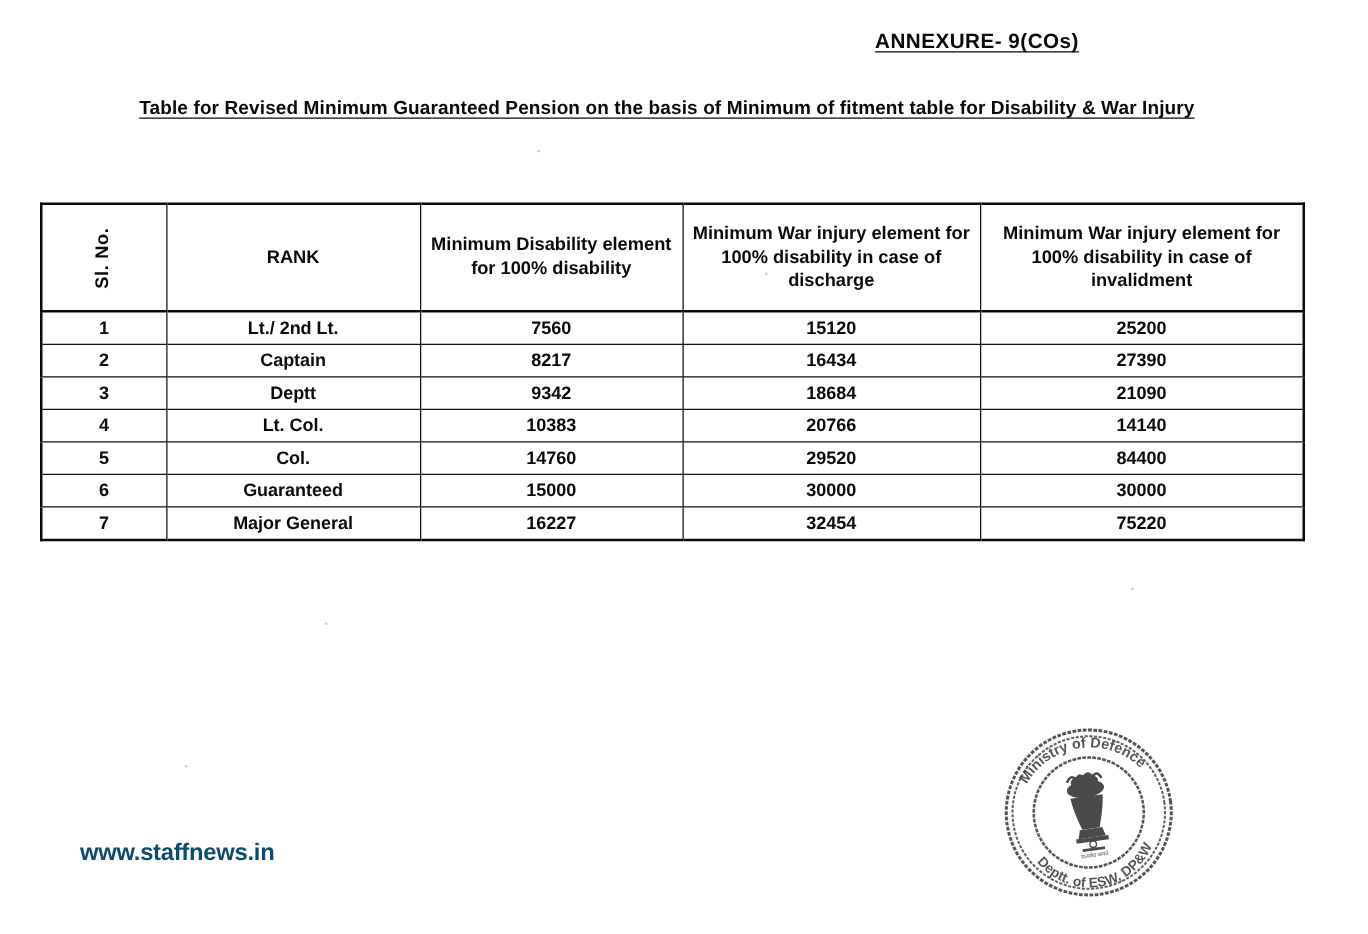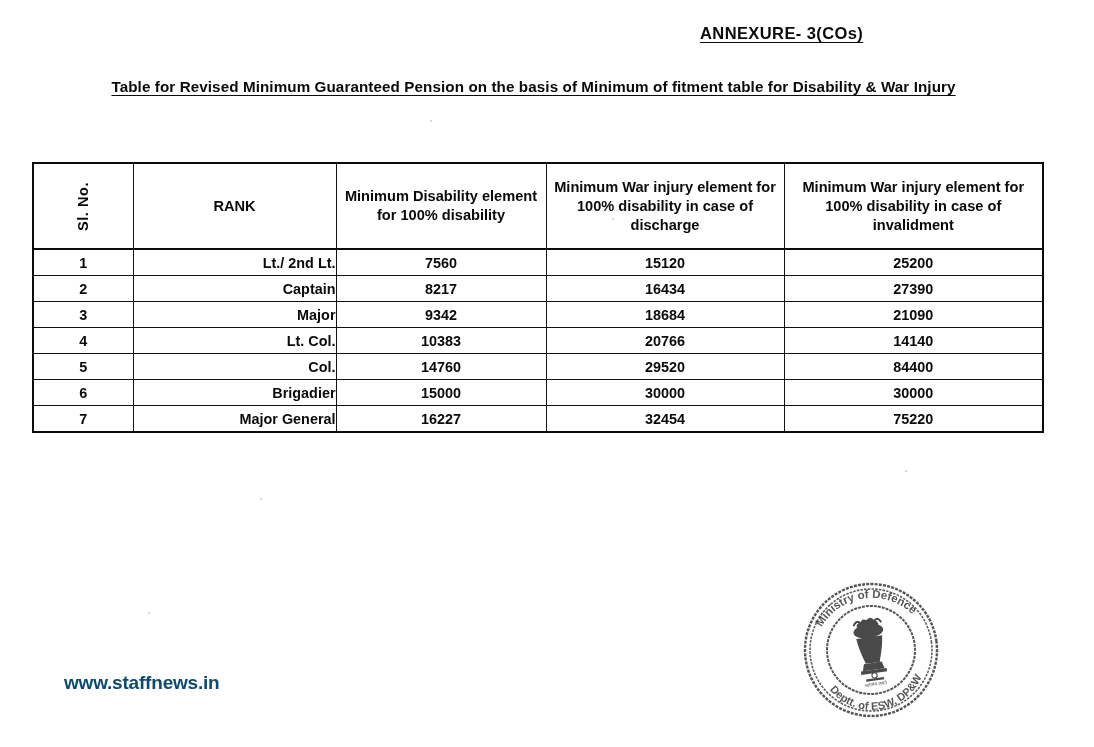--- a/index.html
+++ b/index.html
@@ -89,21 +89,21 @@
   #pension-table tbody td.last-col  { border-right: 2px solid #0b0b0b; }
   #pension-table tbody tr:last-child td { border-bottom: 2px solid #0b0b0b; }
 
   .col-sl    { width: 100px; }
   .col-rank  { width: 203px; }
   .col-dis   { width: 210px; }
   .col-war-d { width: 238px; }
   .col-war-i { width: 259px; }
 
   .cell-center { text-align: center; }
-  .cell-left   { text-align: right; padding-left: 8px; }
+  .cell-left   { text-align: center; padding-left: 8px; }
 
   
   .vertical-head {
     display: block;
     transform: rotate(-90deg);
     white-space: nowrap;
     font-weight: bold;
     font-size: 14.6px;
     letter-spacing: 0.5px;
   }
@@ -138,21 +138,21 @@
   .speckle {
     position: absolute;
     background: #c9c9c9;
     border-radius: 50%;
     width: 2px; height: 2px;
   }
 </style>
 </head>
 <body>
 
-<div id="annexure-label">ANNEXURE- 3(COs)</div>
+<div id="annexure-label">ANNEXURE- 9(COs)</div>
 
 <div id="heading-block">
   <div id="heading-line-1">
     <span class="hline">Table for Revised Minimum Guaranteed Pension  on the basis of Minimum of fitment table for Disability &amp; War Injury</span>
   </div>
 </div>
 
 <table id="pension-table">
   <colgroup>
     <col class="col-sl">
@@ -190,42 +190,42 @@
       </tr>
       <tr>
         <td class="cell-center first-col">2</td>
         <td class="cell-left">Captain</td>
         <td class="cell-center">8217</td>
         <td class="cell-center">16434</td>
         <td class="cell-center last-col">27390</td>
       </tr>
       <tr>
         <td class="cell-center first-col">3</td>
-        <td class="cell-left">Major</td>
+        <td class="cell-left">Deptt</td>
         <td class="cell-center">9342</td>
         <td class="cell-center">18684</td>
         <td class="cell-center last-col">21090</td>
       </tr>
       <tr>
         <td class="cell-center first-col">4</td>
         <td class="cell-left">Lt. Col.</td>
         <td class="cell-center">10383</td>
         <td class="cell-center">20766</td>
         <td class="cell-center last-col">14140</td>
       </tr>
       <tr>
         <td class="cell-center first-col">5</td>
         <td class="cell-left">Col.</td>
         <td class="cell-center">14760</td>
         <td class="cell-center">29520</td>
         <td class="cell-center last-col">84400</td>
       </tr>
       <tr>
         <td class="cell-center first-col">6</td>
-        <td class="cell-left">Brigadier</td>
+        <td class="cell-left">Guaranteed</td>
         <td class="cell-center">15000</td>
         <td class="cell-center">30000</td>
         <td class="cell-center last-col">30000</td>
       </tr>
       <tr>
         <td class="cell-center first-col">7</td>
         <td class="cell-left">Major General</td>
         <td class="cell-center">16227</td>
         <td class="cell-center">32454</td>
         <td class="cell-center last-col">75220</td>

